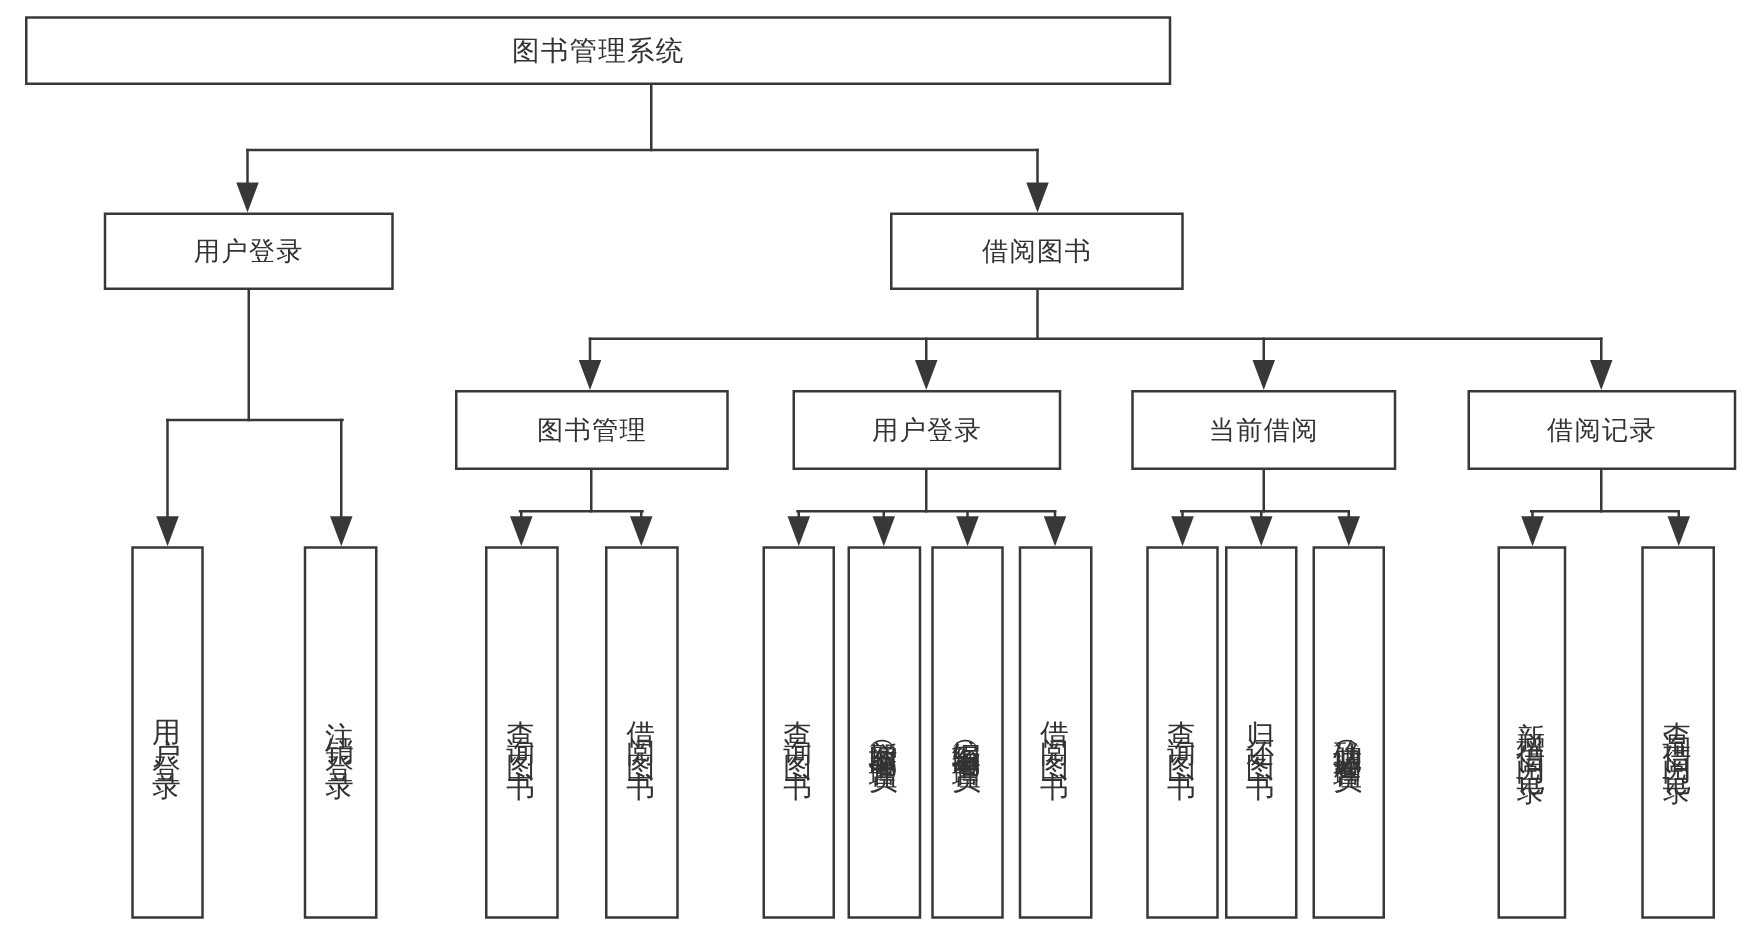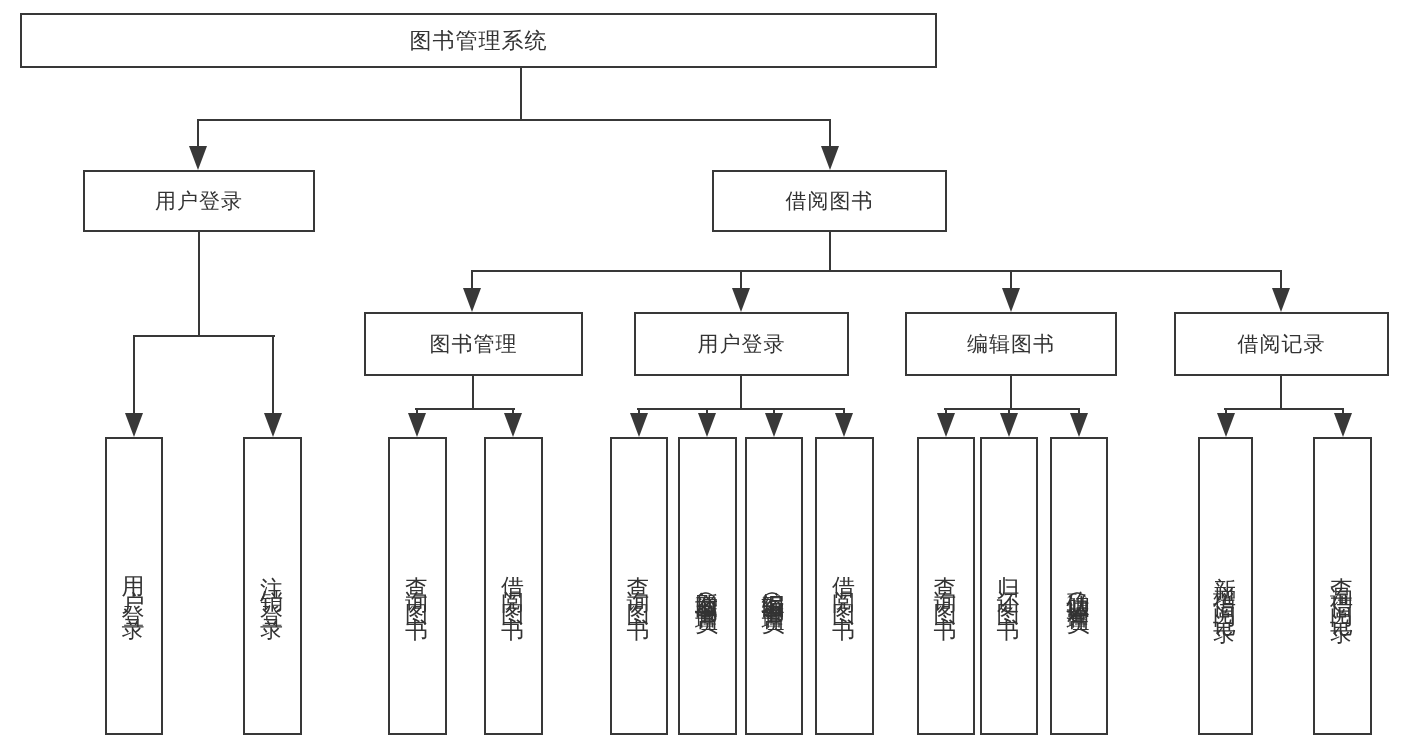--- a/index.html
+++ b/index.html
@@ -35,21 +35,21 @@
 
 <div id="canvas">
 
   <div class="box h root-box" style="left:20px;top:13px;width:917px;height:55px">图书管理系统</div>
 
   <div class="box h" style="left:83px;top:170px;width:232px;height:62px">用户登录</div>
   <div class="box h" style="left:712px;top:170px;width:235px;height:62px">借阅图书</div>
 
   <div class="box h" style="left:364px;top:312px;width:219px;height:64px">图书管理</div>
   <div class="box h" style="left:634px;top:312px;width:215px;height:64px">用户登录</div>
-  <div class="box h" style="left:905px;top:312px;width:212px;height:64px">编辑图书</div>
+  <div class="box h" style="left:905px;top:312px;width:212px;height:64px">当前借阅</div>
   <div class="box h" style="left:1174px;top:312px;width:215px;height:64px">借阅记录</div>
 
   <div class="box v vs" style="left:105px;top:437px;width:58px;height:298px">用户登录</div>
   <div class="box v vs" style="left:243px;top:437px;width:59px;height:298px">注销登录</div>
 
   <div class="box v vs" style="left:388px;top:437px;width:59px;height:298px">查询图书</div>
   <div class="box v vs" style="left:484px;top:437px;width:59px;height:298px">借阅图书</div>
 
   <div class="box v vs" style="left:610px;top:437px;width:58px;height:298px">查询图书</div>
   <div class="box v vl" style="left:678px;top:437px;width:59px;height:298px">新增图书（管理员）</div>

